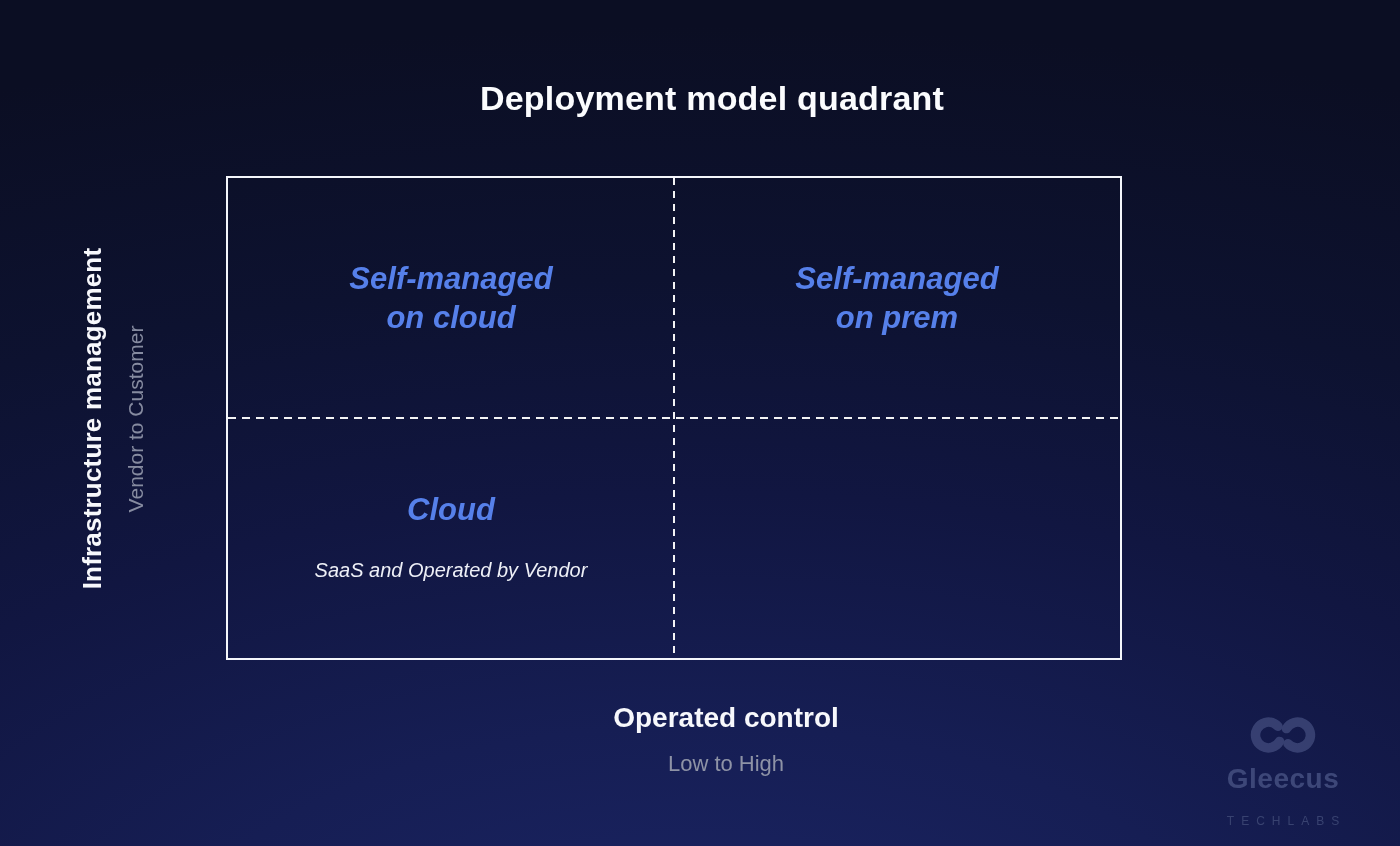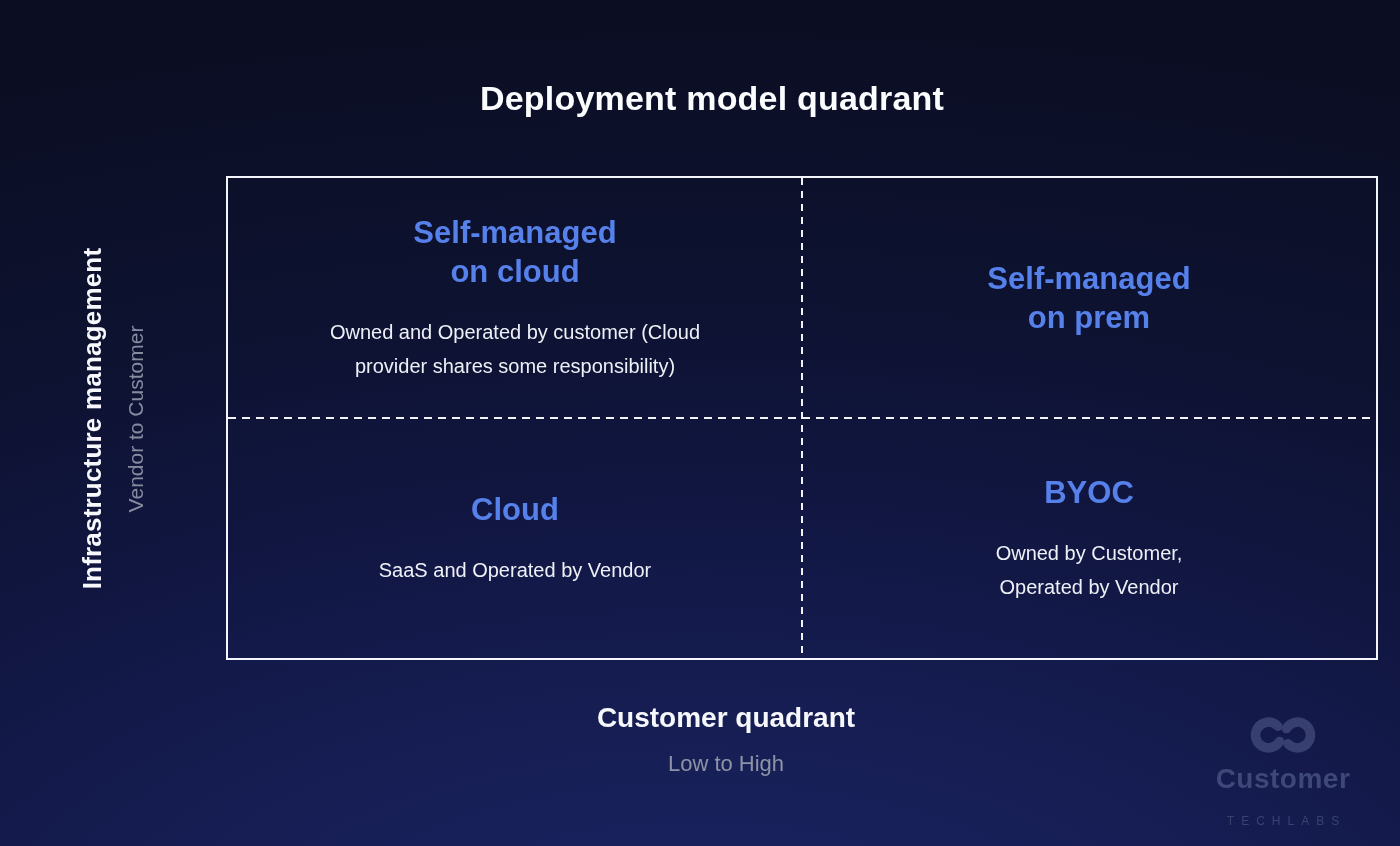--- a/index.html
+++ b/index.html
@@ -31,24 +31,25 @@
     font-size: 34px;
     line-height: 44px;
     font-weight: 700;
     letter-spacing: 0.2px;
     color: #fbfcfe;
   }
   .quadrant-box {
     position: absolute;
     left: 226px;
     top: 176px;
-    width: 1152px;
+    width: 896px;
     height: 484px;
     border: 2px solid #f4f6fb;
     box-sizing: border-box;
+    font-style: italic;
   }
   .divider-v {
     position: absolute;
     top: 0;
     left: calc(50% - 1px);
     width: 2px;
     height: 100%;
     background: repeating-linear-gradient(
       to bottom,
       rgba(255,255,255,0.95) 0 7px,
@@ -179,48 +180,41 @@
   <div class="y-axis-label">Infrastructure management</div>
   <div class="y-axis-sublabel">Vendor to Customer</div>
 
   <div class="quadrant-box">
     <div class="divider-v"></div>
     <div class="divider-h"></div>
 
     <div class="cell tl">
       <div class="q-title">Self-managed
 on cloud</div>
-      <div class="q-desc">Owned and Operated by customer (Cloud
-provider shares some responsibility)</div>
     </div>
 
     <div class="cell tr">
       <div class="q-title">Self-managed
 on prem</div>
     </div>
 
     <div class="cell bl">
       <div class="q-title">Cloud</div>
       <div class="q-desc">SaaS and Operated by Vendor</div>
     </div>
 
-    <div class="cell br">
-      <div class="q-title">BYOC</div>
-      <div class="q-desc">Owned by Customer,
-Operated by Vendor</div>
-    </div>
   </div>
 
-  <div class="x-axis-label">Customer quadrant</div>
+  <div class="x-axis-label">Operated control</div>
   <div class="x-axis-sublabel">Low to High</div>
 
   <div class="logo">
     <svg class="logo-mark" width="74" height="50" viewBox="0 0 66 44" aria-hidden="true">
       <g fill="none" stroke="#414b7c" stroke-width="8.5" stroke-linecap="round" opacity="0.85">
         <circle cx="20" cy="22" r="11.5" pathLength="100" stroke-dasharray="80 20" transform="rotate(30 20 22)"></circle>
         <circle cx="46" cy="22" r="11.5" pathLength="100" stroke-dasharray="80 20" transform="rotate(210 46 22)"></circle>
       </g>
     </svg>
-    <div class="logo-brand">Customer</div>
+    <div class="logo-brand">Gleecus</div>
     <div class="logo-suffix">TECHLABS</div>
   </div>
 
 </div>
 
 </body></html>

